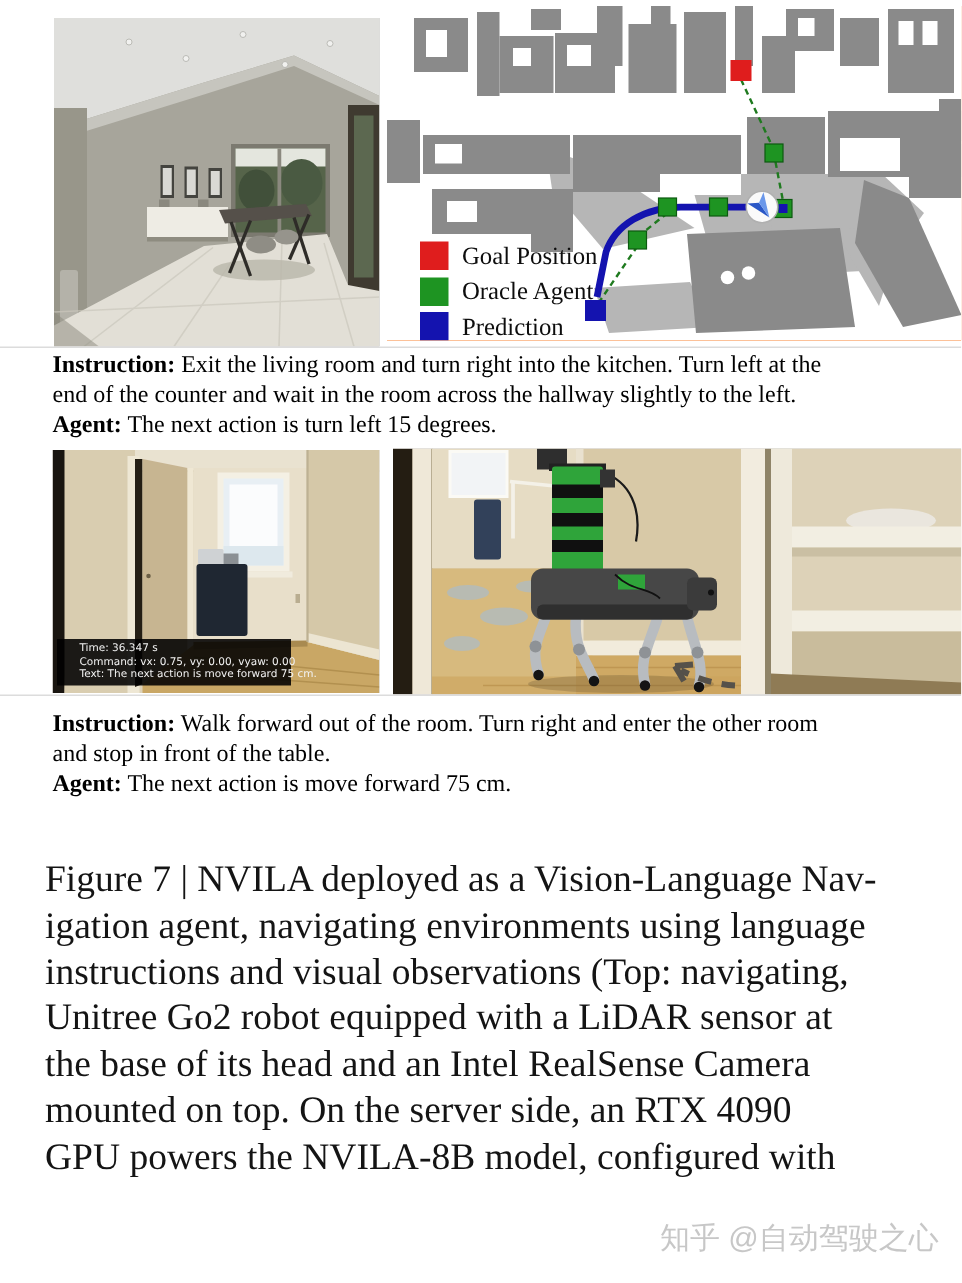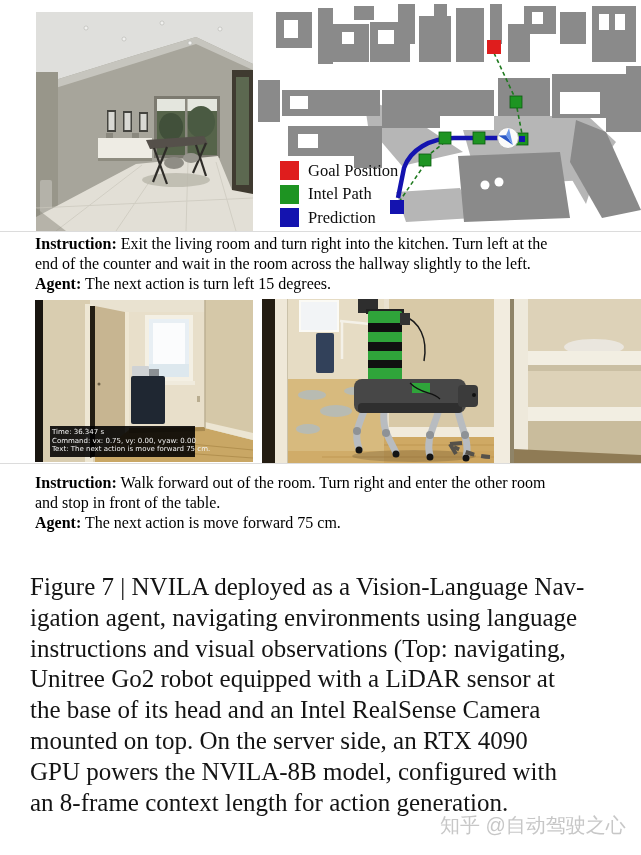--- a/index.html
+++ b/index.html
@@ -14,22 +14,22 @@
   .instr .ln{white-space:nowrap;}
   .instr b{font-weight:bold;margin-top:48px;}
 
   
   .legend{position:absolute;left:22px;top:155px;}
   .legend-row{display:flex;align-items:center;height:23.5px;}
   .legend-swatch{width:19px;height:19px;margin-right:9px;flex:0 0 auto;}
   .legend-label{font-size:16.5px;color:#0d0d0d;white-space:nowrap;}
 
   
-  .overlay{position:absolute;left:15px;top:126px;width:145px;background:rgba(0,0,0,0.88);
-           padding:2px 4px 3px 2px;box-sizing:border-box;}
+  .overlay{position:absolute;left:3px;top:126px;width:156px;background:rgba(0,0,0,0.88);
+           padding:2px 4px 3px 15px;box-sizing:border-box;}
   .overlay div{font-family:"DejaVu Sans","Liberation Sans",sans-serif;font-size:7px;
                line-height:8.6px;color:#f2f2f2;white-space:nowrap;}
 
   
   .caption{position:absolute;left:30px;top:572px;width:600px;font-size:25px;
            line-height:30.8px;color:#141414;}
   .caption .cl{white-space:nowrap;}
 
   .watermark{position:absolute;left:440px;top:812px;width:200px;
              font-family:Liberation Sans, sans-serif;
@@ -191,21 +191,21 @@
       </g>
     </svg>
 
     <div class="legend">
       <div class="legend-row">
         <span class="legend-swatch" style="background-color: rgb(223, 29, 29);"></span>
         <span class="legend-label">Goal Position</span>
       </div>
       <div class="legend-row">
         <span class="legend-swatch" style="background-color: rgb(30, 148, 34);"></span>
-        <span class="legend-label">Intel Path</span>
+        <span class="legend-label">Oracle Agent</span>
       </div>
       <div class="legend-row">
         <span class="legend-swatch" style="background-color: rgb(20, 19, 175);"></span>
         <span class="legend-label">Prediction</span>
       </div>
     </div>
   </div>
 
   <div class="rule" style="top:231px;"></div>
 
@@ -361,18 +361,17 @@
   </div>
 
   <div class="caption">
     <div class="cl">Figure 7 | NVILA deployed as a Vision-Language Nav-</div>
     <div class="cl">igation agent, navigating environments using language</div>
     <div class="cl">instructions and visual observations (Top: navigating,</div>
     <div class="cl">Unitree Go2 robot equipped with a LiDAR sensor at</div>
     <div class="cl">the base of its head and an Intel RealSense Camera</div>
     <div class="cl">mounted on top.  On the server side, an RTX 4090</div>
     <div class="cl">GPU powers the NVILA-8B model, configured with</div>
-    <div class="cl">an 8-frame context length for action generation.</div>
   </div>
 
   <div class="watermark">知乎 @自动驾驶之心</div>
 
 </div>
 
 </body></html>

